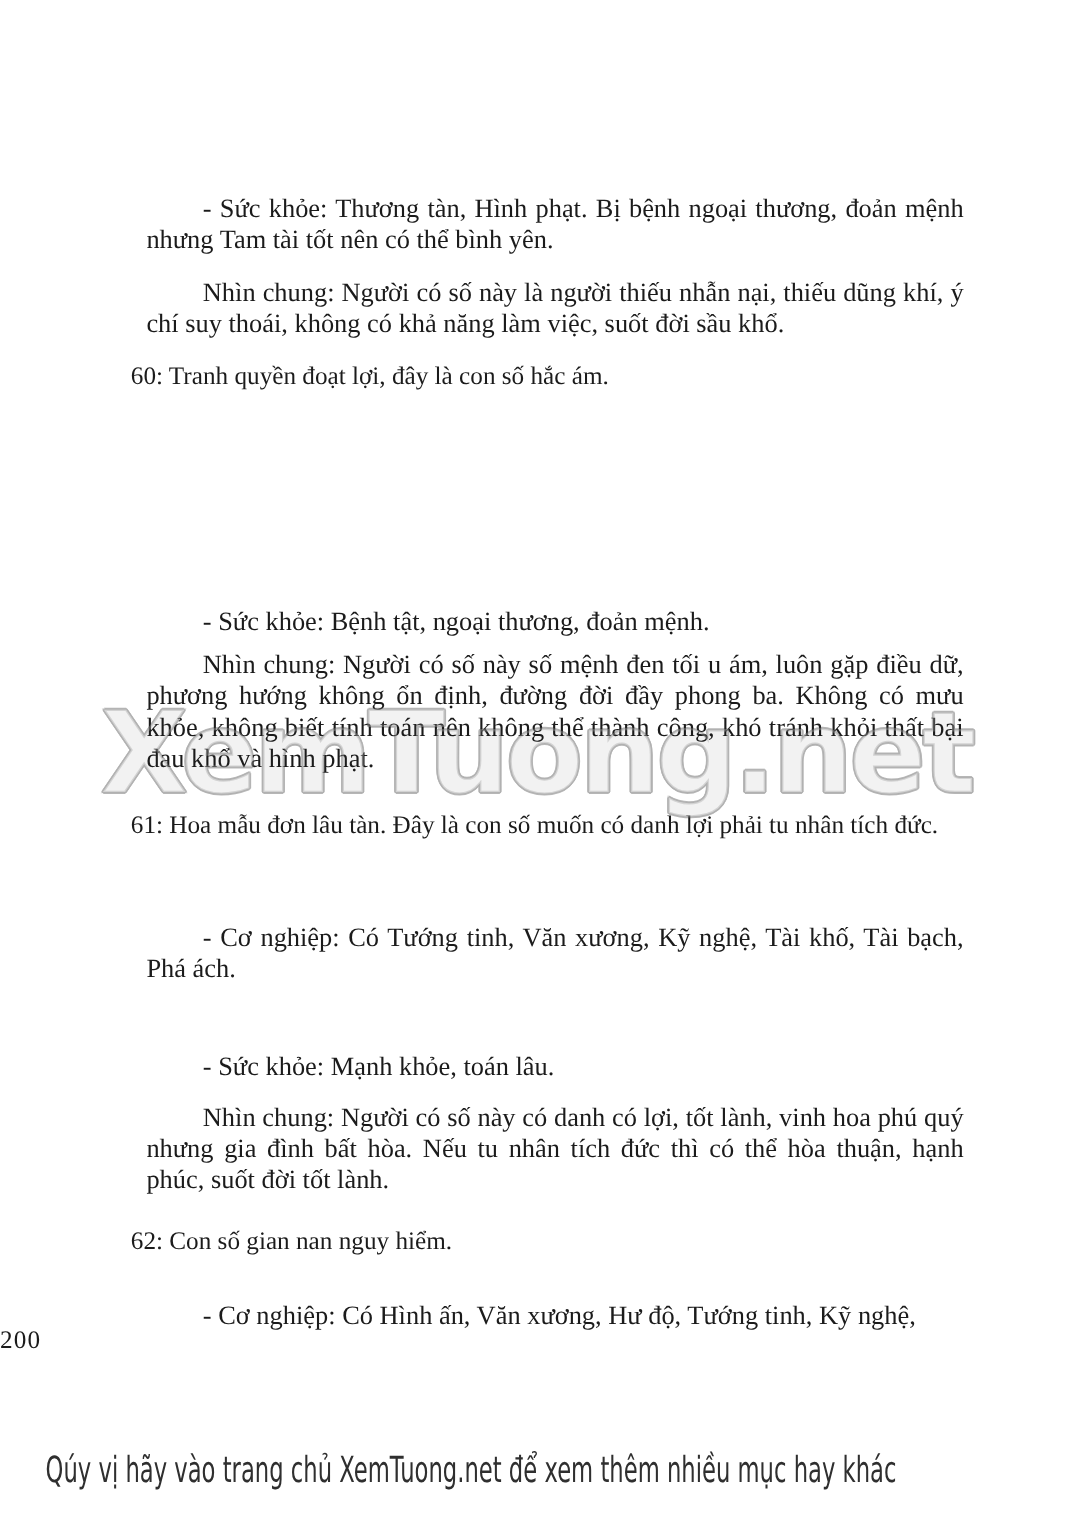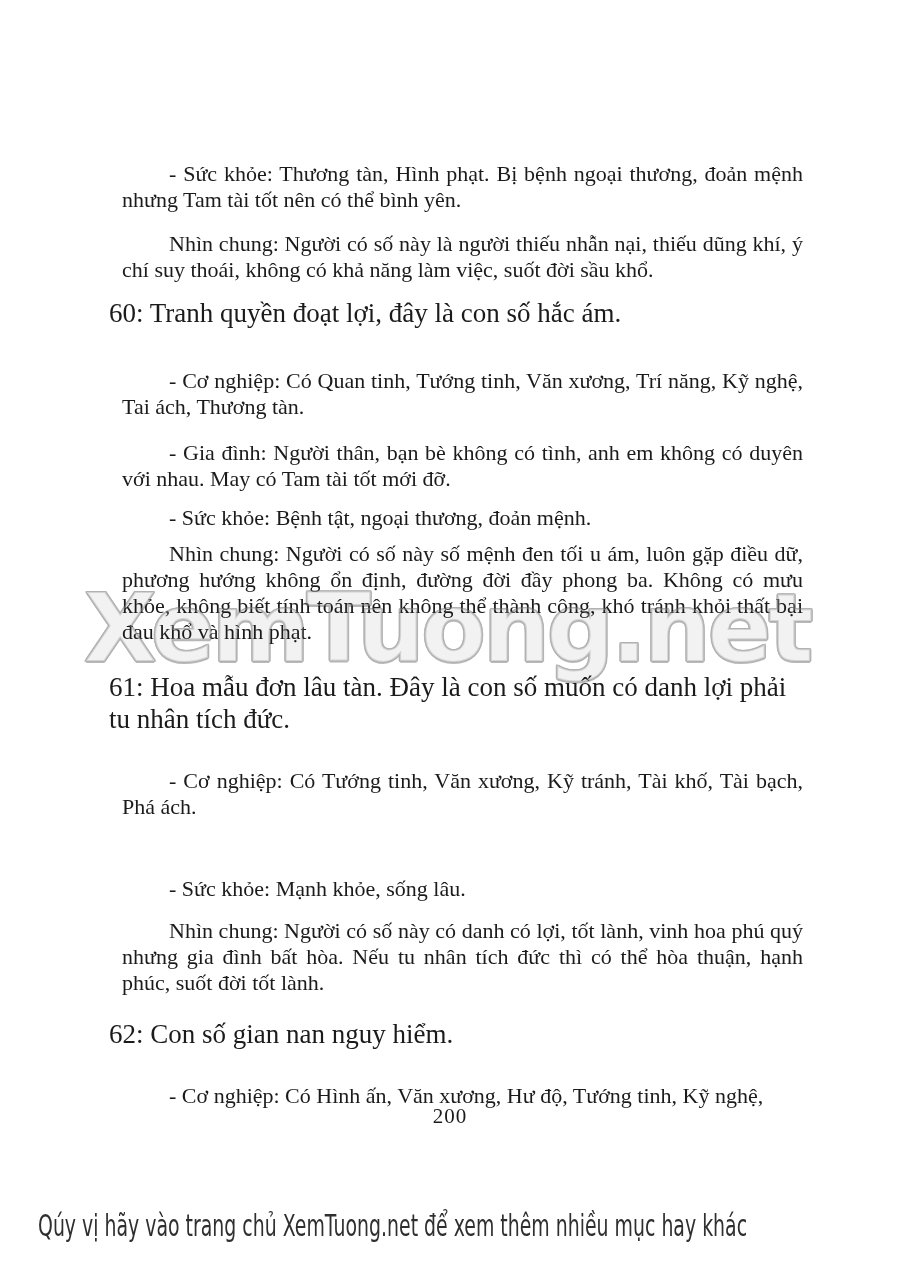--- a/index.html
+++ b/index.html
@@ -26,21 +26,21 @@
     text-indent: 47px;
     z-index: 2;
     margin-top: 21px;
   }
 
   
   .h {
     position: absolute;
     left: 109px;
     width: 700px;
-    font-size: 27px;
+    font-size: 21px;
     line-height: 32px;
     font-weight: normal;
     z-index: 2;
   }
 
   
   .watermark-fill {
     position: absolute;
     left: 84px;
     top: 574px;
@@ -72,21 +72,20 @@
     color: transparent;
     -webkit-text-stroke: 2px rgba(165,165,165,0.40);
     pointer-events: none;
   }
 
   .pageno {
     position: absolute;
     top: 1104px;
     left: 0;
     width: 900px;
-    text-align: center;
     font-size: 21px;
     letter-spacing: 1px;
     z-index: 2;
   }
 
   .footer {
     position: absolute;
     top: 1208px;
     left: 38px;
     z-index: 2;
@@ -103,28 +102,26 @@
 <body>
 
 <div class="page">
 
   <div class="watermark-fill">XemTuong.net</div>
 
   <div class="p" style="top:140px">- Sức khỏe: Thương tàn, Hình phạt. Bị bệnh ngoại thương, đoản mệnh nhưng Tam tài tốt nên có thể bình yên.</div>
   <div class="p" style="top:210px">Nhìn chung: Người có số này là người thiếu nhẫn nại, thiếu dũng khí, ý chí suy thoái, không có khả năng làm việc, suốt đời sầu khổ.</div>
 
   <div class="h" style="top:297px">60: Tranh quyền đoạt lợi, đây là con số hắc ám.</div>
-  <div class="p" style="top:347px">- Cơ nghiệp: Có Quan tinh, Tướng tinh, Văn xương, Trí năng, Kỹ nghệ, Tai ách, Thương tàn.</div>
-  <div class="p" style="top:419px">- Gia đình: Người thân, bạn bè không có tình, anh em không có duyên với nhau. May có Tam tài tốt mới đỡ.</div>
   <div class="p" style="top:484px">- Sức khỏe: Bệnh tật, ngoại thương, đoản mệnh.</div>
   <div class="p" style="top:520px">Nhìn chung: Người có số này số mệnh đen tối u ám, luôn gặp điều dữ, phương hướng không ổn định, đường đời đầy phong ba. Không có mưu khỏe, không biết tính toán nên không thể thành công, khó tránh khỏi thất bại đau khổ và hình phạt.</div>
 
   <div class="h" style="top:671px">61: Hoa mẫu đơn lâu tàn. Đây là con số muốn có danh lợi phải tu nhân tích đức.</div>
-  <div class="p" style="top:747px">- Cơ nghiệp: Có Tướng tinh, Văn xương, Kỹ tránh, Tài khố, Tài bạch, Phá ách.</div>
-  <div class="p" style="top:855px">- Sức khỏe: Mạnh khỏe, sống lâu.</div>
+  <div class="p" style="top:747px">- Cơ nghiệp: Có Tướng tinh, Văn xương, Kỹ nghệ, Tài khố, Tài bạch, Phá ách.</div>
+  <div class="p" style="top:855px">- Sức khỏe: Mạnh khỏe, toán lâu.</div>
   <div class="p" style="top:897px">Nhìn chung: Người có số này có danh có lợi, tốt lành, vinh hoa phú quý nhưng gia đình bất hòa. Nếu tu nhân tích đức thì có thể hòa thuận, hạnh phúc, suốt đời tốt lành.</div>
 
   <div class="h" style="top:1018px">62: Con số gian nan nguy hiểm.</div>
   <div class="p" style="top:1062px">- Cơ nghiệp: Có Hình ấn, Văn xương, Hư độ, Tướng tinh, Kỹ nghệ,</div>
 
   <div class="watermark-stroke">XemTuong.net</div>
 
   <div class="pageno">200</div>
 
   <div class="footer"><span>Qúy vị hãy vào trang chủ </span><span>XemTuong.net</span><span> để xem thêm nhiều mục hay khác</span></div>

